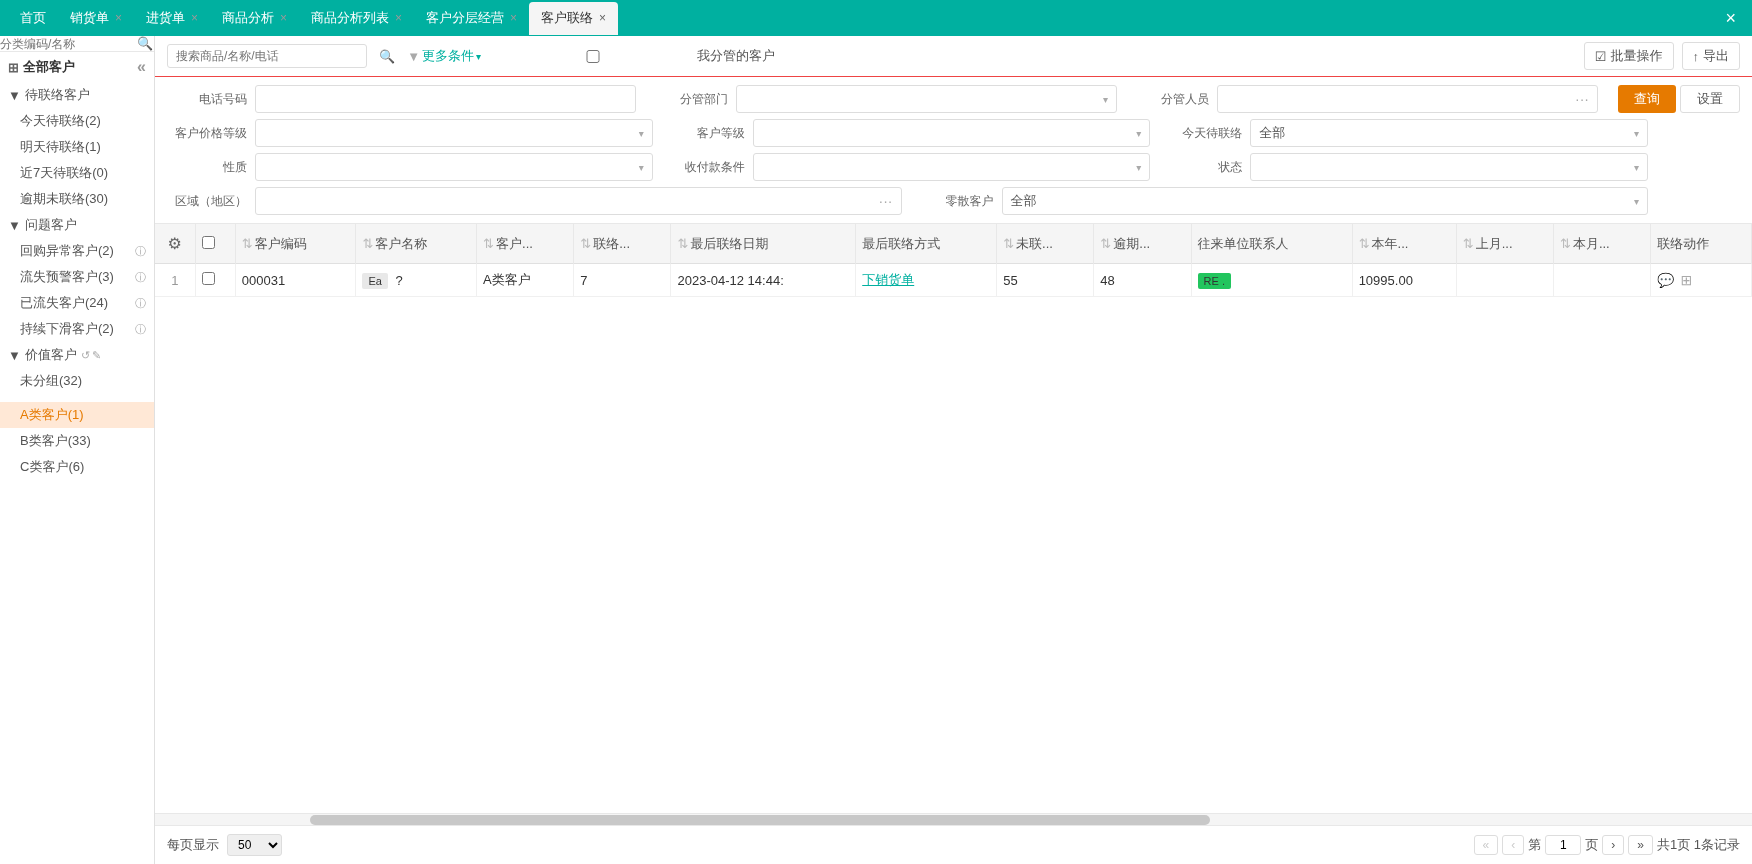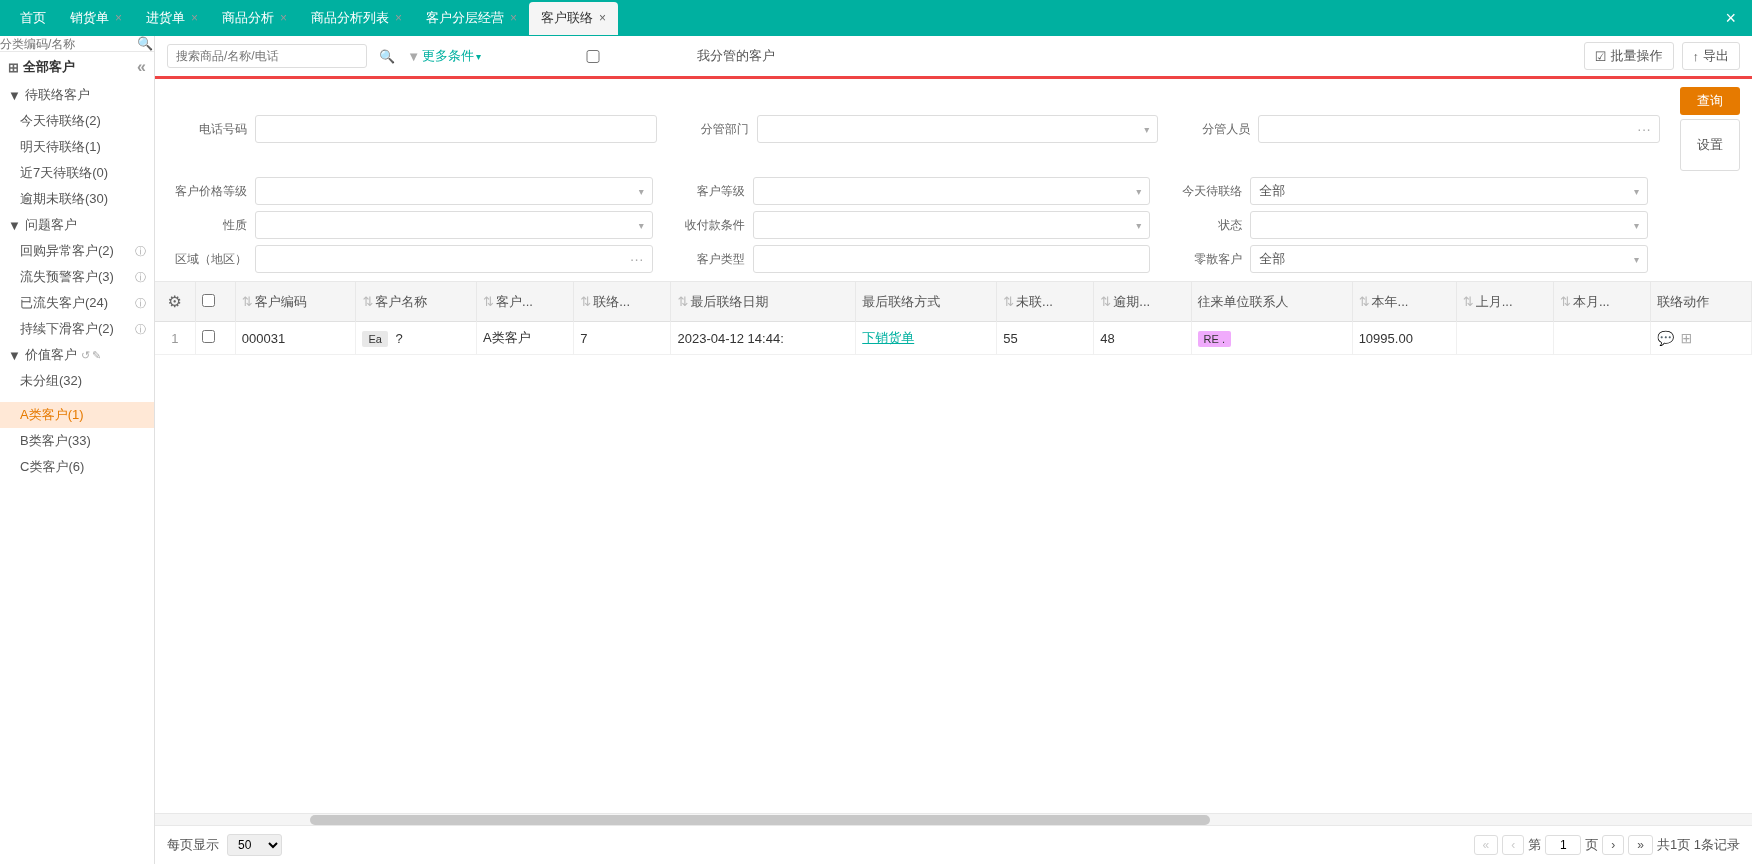--- a/index.html
+++ b/index.html
@@ -120,21 +120,21 @@
       flex: 1;
       display: flex;
       flex-direction: column;
       overflow: hidden;
     }
 
     
     .filter-bar {
       background: white;
       padding: 6px 12px;
-      border-bottom: 3px solid #ef4444;
+      border-bottom: 1px solid #ef4444;
       display: flex;
       align-items: center;
       gap: 12px;
     }
     .filter-bar input {
       border: 1px solid #ddd;
       border-radius: 3px;
       padding: 4px 8px;
       width: 200px;
       outline: none;
@@ -225,37 +225,37 @@
       justify-content: space-between;
       color: #555;
       cursor: pointer;
       background: white;
       min-height: 28px;
     }
     .filter-field .field-input .dropdown-arrow { color: #aaa; font-size: 10px; }
     .filter-field .field-input .dots { color: #aaa; font-size: 14px; }
     .filter-action-buttons {
       display: flex;
-      flex-direction: column;
+      flex-direction: row;
       gap: 4px;
       margin-left: 8px;
     }
     .btn-query {
       background: #e67a00;
       color: white;
       border: none;
       padding: 5px 16px;
       border-radius: 3px;
       cursor: pointer;
       font-size: 13px;
     }
     .btn-settings {
       background: white;
       border: 1px solid #ddd;
-      padding: 16px 16px;
+      padding: 4px 16px;
       border-radius: 3px;
       cursor: pointer;
       font-size: 13px;
       color: #555;
     }
 
     
     .table-area {
       flex: 1;
       overflow: auto;
@@ -574,26 +574,20 @@
         </div>
         <div style="width:80px;"></div>
       </div>
 
       <div class="filter-row">
         <div class="filter-field">
           <label>区域（地区）</label>
           <div class="field-input">
             <span></span>
             <span class="dots">···</span>
-          </div>
-        </div>
-        <div class="filter-field">
-          <label>客户类型</label>
-          <div class="field-input">
-            <span></span>
           </div>
         </div>
         <div class="filter-field">
           <label>零散客户</label>
           <div class="field-input">
             <span>全部</span>
             <span class="dropdown-arrow">▾</span>
           </div>
         </div>
         <div style="width:80px;"></div>
@@ -630,21 +624,21 @@
               <span style="background:#e8e8e8;padding:2px 6px;border-radius:2px;margin-right:4px;font-size:11px;">Ea</span>
               <span>?</span>
             </td>
             <td>A类客户</td>
             <td>7</td>
             <td>2023-04-12 14:44:</td>
             <td><span class="link-text">下销货单</span></td>
             <td>55</td>
             <td>48</td>
             <td>
-              <span style="background:#f0abfc;padding:2px 6px;border-radius:2px;font-size:11px;">RE .</span>
+              <span style="background:#22c55e;padding:2px 6px;border-radius:2px;font-size:11px;">RE .</span>
             </td>
             <td>10995.00</td>
             <td></td>
             <td></td>
             <td>
               <div class="action-icons">
                 <span class="action-icon" title="联络">💬</span>
                 <span class="action-icon" title="二维码">⊞</span>
               </div>
             </td>

